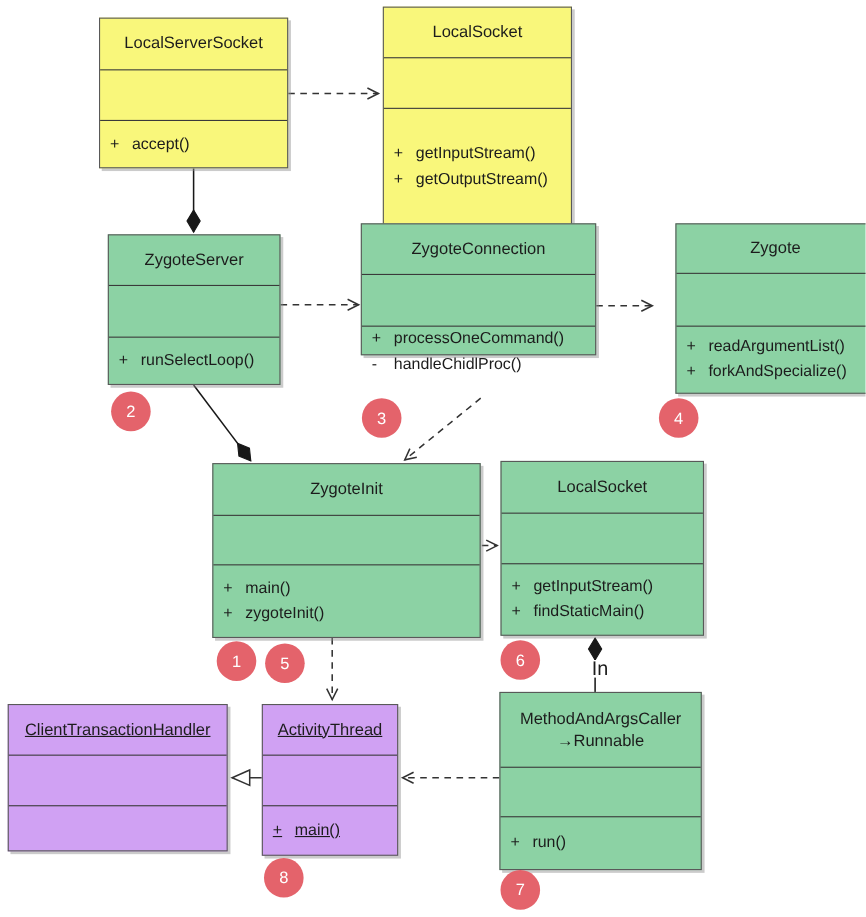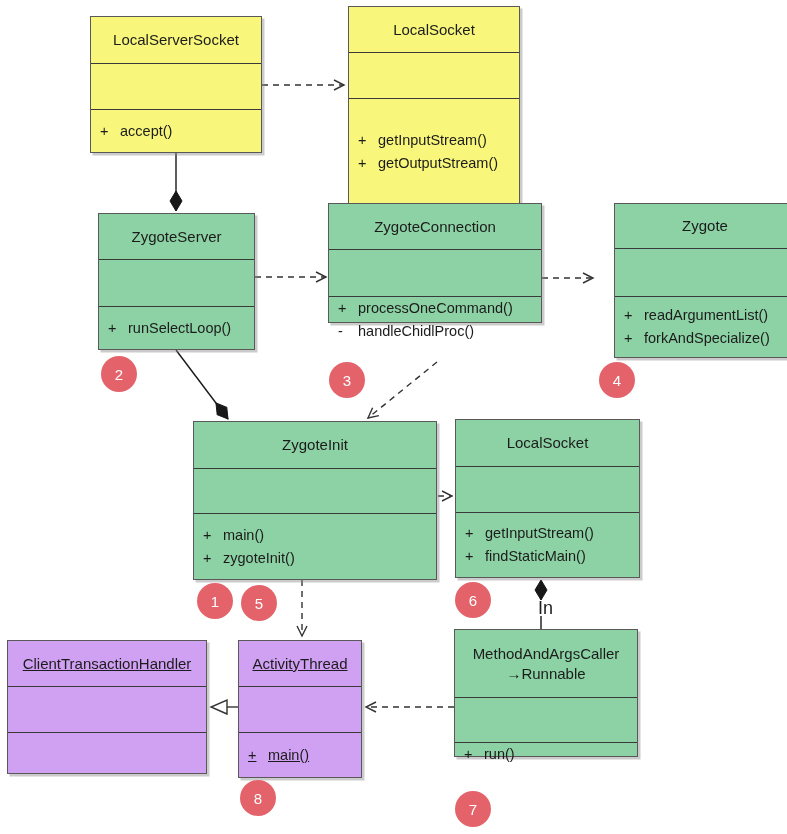--- a/index.html
+++ b/index.html
@@ -173,21 +173,21 @@
           <span class="vis">+</span>
           <span>getInputStream()</span>
         </div>
       <div class="ln">
           <span class="vis">+</span>
           <span>findStaticMain()</span>
         </div>
     </div>
   </div>
 
-  <div class="cls c-green" style="left:454px;top:629px;width:184px;height:128px">
+  <div class="cls c-green" style="left:454px;top:629px;width:184px;height:162px">
     <div class="t" style="height:67px">
       <span>MethodAndArgsCaller</span>
       <span>→Runnable</span>
     </div>
     <div class="a" style="height:45px"></div>
     <div class="m">
       <div class="ln">
           <span class="vis">+</span>
           <span>run()</span>
         </div>

